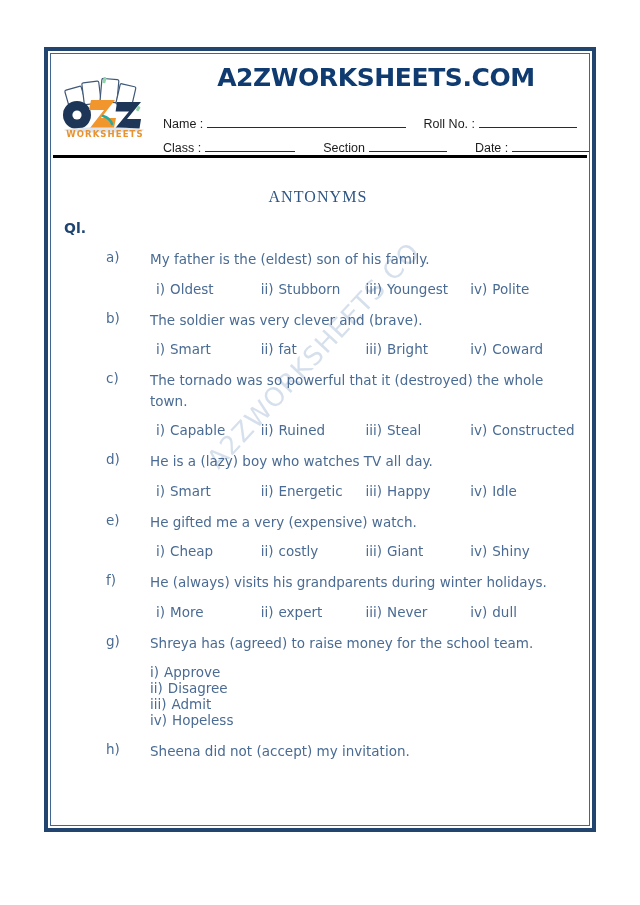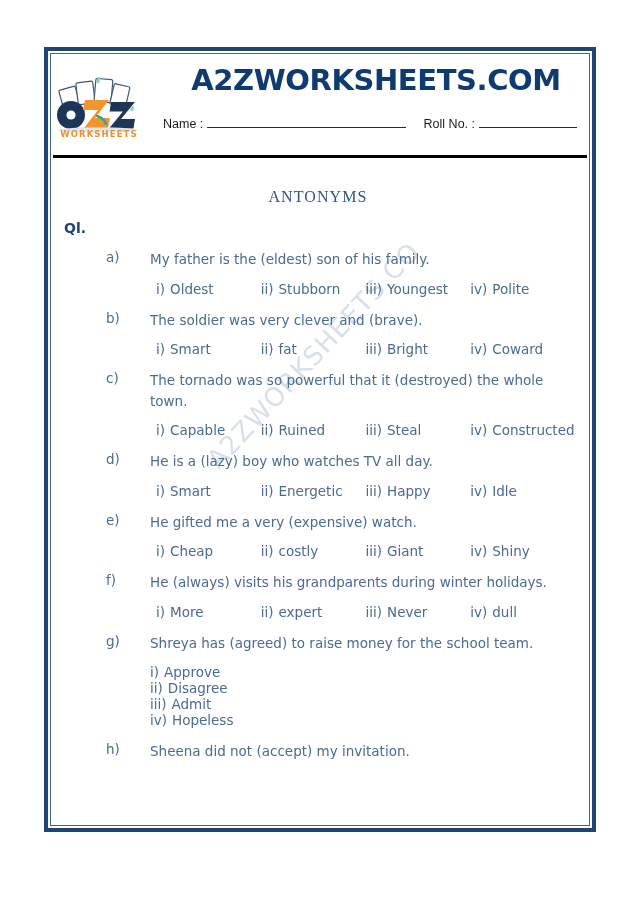--- a/index.html
+++ b/index.html
@@ -55,34 +55,34 @@
   }
 
   
   #header-block {
     position: relative;
     height: 101px;
     z-index: 10;
   }
   #logo {
     position: absolute;
-    left: 0;
+    left: 6px;
     top: 22px;
     width: 96px;
     height: 62px;
   }
   #site-title {
     position: absolute;
     left: 110px;
     top: 9px;
     width: 430px;
     text-align: center;
     font-family: "DejaVu Sans", sans-serif;
     font-weight: bold;
-    font-size: 29px;
+    font-size: 25px;
     letter-spacing: -0.4px;
     color: #0f3b70;
     white-space: nowrap;
   }
   .field-row {
     position: absolute;
     left: 112px;
     right: 8px;
     display: flex;
     align-items: baseline;
@@ -229,20 +229,30 @@
       <div id="site-title">A2ZWORKSHEETS.COM</div>
 
       <div class="field-row" id="field-row-1">
         <span class="field-label">Name :</span>
         <span class="rule name"></span>
         <span class="gap-sm"></span>
         <span class="field-label">Roll No. :</span>
         <span class="rule roll"></span>
       </div>
 
+      <div class="field-row" id="field-row-2">
+        <span class="field-label">Class :</span>
+        <span class="rule class"></span>
+        <span class="gap-md"></span>
+        <span class="field-label">Section</span>
+        <span class="rule section"></span>
+        <span class="gap-md"></span>
+        <span class="field-label">Date :</span>
+        <span class="rule date"></span>
+      </div>
     </div>
 
     <div id="header-divider"></div>
 
     <div id="body-block">
 
       <div id="sheet-title">ANTONYMS</div>
 
       <div id="question-block">
         <div id="question-number">Ql.</div>

